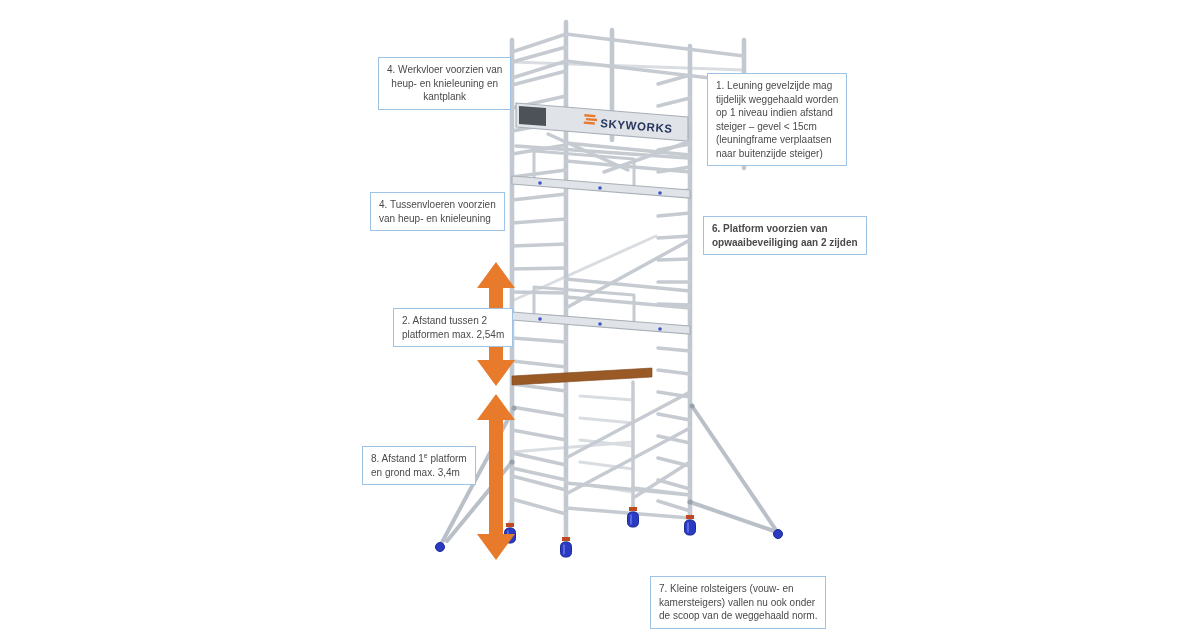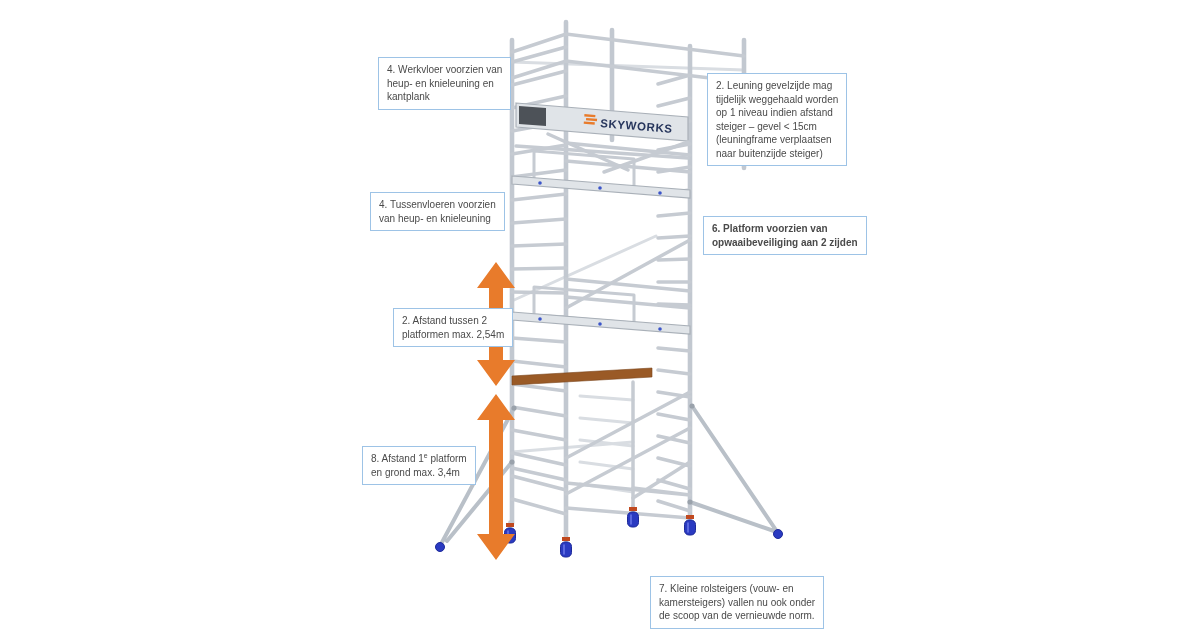--- a/index.html
+++ b/index.html
@@ -129,28 +129,28 @@
           <rect x="684.5" y="520" width="11" height="15" rx="4.5" stroke-width="1" stroke="#1d2a9a" fill="#2A3AC1"></rect>
           <path d="M688 523V532" stroke="#6b79e8" stroke-width="1.5" stroke-linecap="round"></path>
         </g>
       </g>
     </g>
 
     <polygon points="496,262 515,288 503,288 503,360 515,360 496,386 477,360 489,360 489,288 477,288" fill="#E87B2B"></polygon>
     <polygon points="496,394 515,420 503,420 503,534 515,534 496,560 477,534 489,534 489,420 477,420" fill="#E87B2B"></polygon>
   </svg>
 
-  <div class="label-box" style="left:378px;top:57px;">
+  <div class="label-box" style="left:378px;top:57px;text-align:center;">
     <div class="ln">4. Werkvloer voorzien van</div>
     <div class="ln">heup- en knieleuning en</div>
     <div class="ln">kantplank</div>
   </div>
 
   <div class="label-box" style="left:707px;top:73px;">
-    <div class="ln">2. Leuning gevelzijde mag</div>
+    <div class="ln">1. Leuning gevelzijde mag</div>
     <div class="ln">tijdelijk weggehaald worden</div>
     <div class="ln">op 1 niveau indien afstand</div>
     <div class="ln">steiger – gevel &lt; 15cm</div>
     <div class="ln ital">(leuningframe verplaatsen</div>
     <div class="ln ital">naar buitenzijde steiger)</div>
   </div>
 
   <div class="label-box" style="left:370px;top:192px;">
     <div class="ln">4. Tussenvloeren voorzien</div>
     <div class="ln">van heup- en knieleuning</div>
@@ -167,16 +167,16 @@
   </div>
 
   <div class="label-box" style="left:362px;top:446px;">
     <div class="ln"><span>8. Afstand 1</span><sup>e</sup><span> platform</span></div>
     <div class="ln">en grond max. 3,4m</div>
   </div>
 
   <div class="label-box" style="left:650px;top:556px;margin-top:20px;">
     <div class="ln">7. Kleine rolsteigers (vouw- en</div>
     <div class="ln">kamersteigers) vallen nu ook onder</div>
-    <div class="ln">de scoop van de vernieuwde norm.</div>
+    <div class="ln">de scoop van de weggehaald norm.</div>
   </div>
 
 </div>
 
 </body></html>

